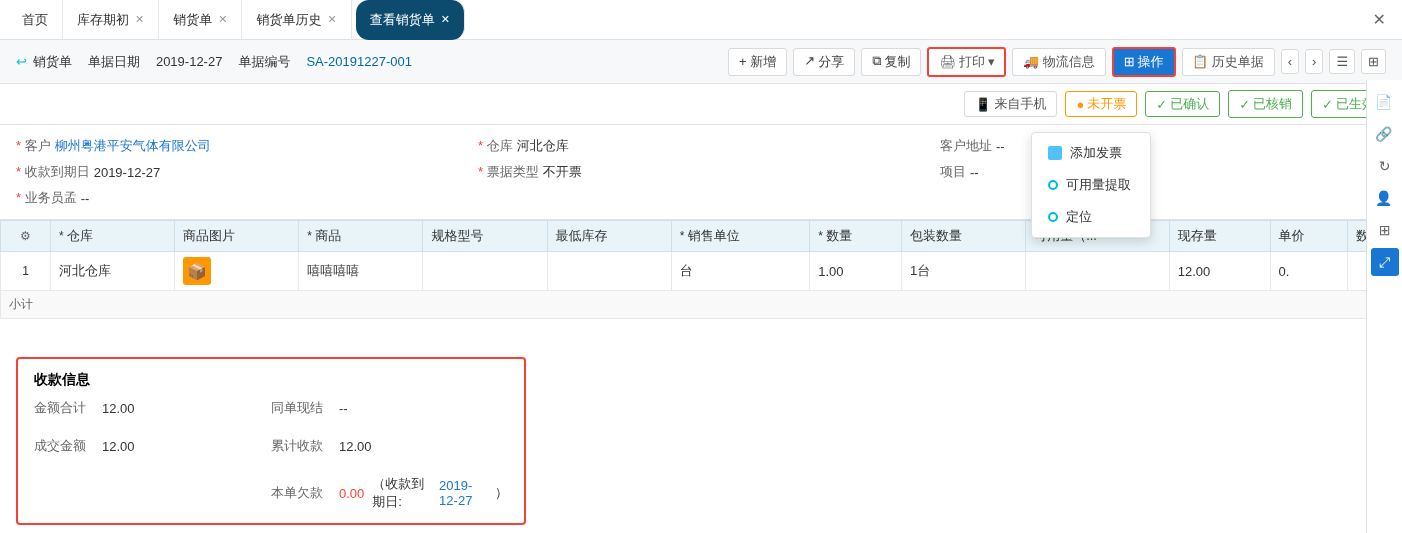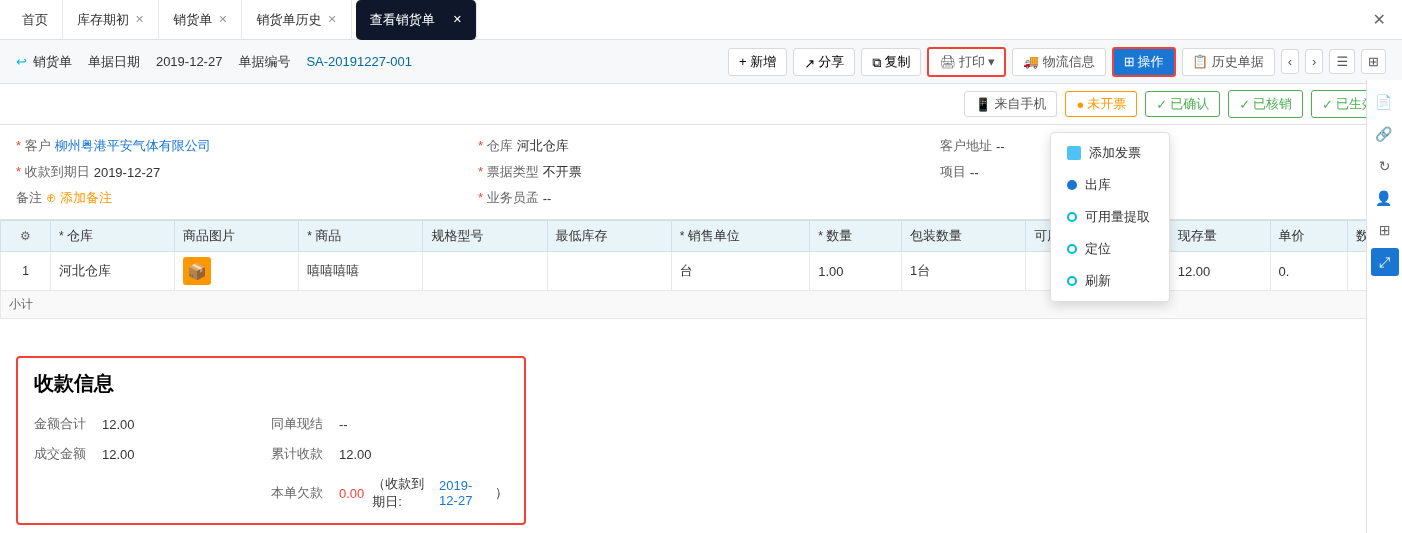--- a/index.html
+++ b/index.html
@@ -8,40 +8,40 @@
     
     .tab-bar {
       display: flex; align-items: center; background: #fff; border-bottom: 1px solid #e0e0e0;
       height: 40px; padding: 0 8px; position: relative;
     }
     .tab-item {
       display: flex; align-items: center; padding: 12px 14px; height: 40px; cursor: pointer;
       color: #333; border-right: 1px solid #e8e8e8; position: relative;
     }
     .tab-item .close-icon { margin-left: 6px; color: #999; font-size: 11px; cursor: pointer; }
-    .tab-item.highlight { background: #0f172a; color: #fff; border-radius: 5px; margin-left: 4px; gap: 12px; }
+    .tab-item.highlight { background: #0c4a6e; color: #fff; border-radius: 13px; margin-left: 4px; }
     .tab-item.highlight .close-icon { color: #fff; }
     .tab-bar-close { margin-left: auto; color: #666; cursor: pointer; font-size: 16px; padding: 0 8px; }
 
     
     .main-area { background: #fff; height: 493px; display: flex; flex-direction: column; }
 
     
     .doc-header {
       display: flex; align-items: center; background: #f7f8fa; border-bottom: 1px solid #e0e0e0;
       padding: 8px 16px; height: 44px;
     }
     .doc-header-left { display: flex; align-items: center; gap: 16px; flex: 1; }
     .doc-title { display: flex; align-items: center; gap: 6px; color: #333; font-weight: 500; }
     .doc-meta { display: flex; align-items: center; gap: 16px; color: #666; }
     .doc-meta span { color: #333; }
     .doc-header-right { display: flex; align-items: center; gap: 6px; }
     .btn-action {
-      display: flex; align-items: flex-end; gap: 3px; padding: 4px 10px; border: 1px solid #d9d9d9;
-      background: #fff; border-radius: 3px; cursor: pointer; color: #000000; font-size: 12px;
+      display: flex; align-items: flex-start; gap: 3px; padding: 4px 10px; border: 1px solid #d9d9d9;
+      background: #fff; border-radius: 3px; cursor: pointer; color: #404040; font-size: 12px;
     }
     .btn-print {
       display: flex; align-items: center; gap: 3px; padding: 4px 10px; border: 2px solid #f44336;
       background: #fff; border-radius: 3px; cursor: pointer; color: #555; font-size: 12px;
     }
     .btn-logistics { display: flex; align-items: center; gap: 3px; padding: 4px 10px; border: 1px solid #d9d9d9; background: #fff; border-radius: 3px; cursor: pointer; color: #555; font-size: 12px; }
     .btn-operation {
       display: flex; align-items: center; gap: 3px; padding: 4px 10px; background: #1976d2;
       border: 2px solid #f44336; border-radius: 3px; cursor: pointer; color: #fff; font-size: 12px;
     }
@@ -91,31 +91,31 @@
     td { padding: 5px 8px; border: 1px solid #e8e8e8; color: #333; font-size: 12px; }
     .td-center { text-align: center; }
     .subtotal-row td { background: #f9f9f9; color: #666; }
     .gear-cell { text-align: center; color: #666; }
 
     
     .payment-box {
       border: 2px solid #f44336; border-radius: 4px; margin: 8px 16px;
       padding: 12px 16px; background: #fff; width: 510px;
     }
-    .payment-title { font-weight: bold; margin-bottom: 18px; font-size: 20px; }
-    .payment-grid { display: grid; grid-template-columns: 1fr 1fr; gap: 12px 0; }
+    .payment-title { font-weight: bold; margin-bottom: 10px; font-size: 14px; }
+    .payment-grid { display: grid; grid-template-columns: 1fr 1fr; gap: 20px 0; }
     .payment-row { display: flex; align-items: center; gap: 8px; }
     .payment-label { color: #666; white-space: nowrap; min-width: 60px; }
     .payment-value { color: #333; }
     .payment-value-red { color: #f44336; }
     .payment-value-blue { color: #1976d2; }
 
     
     .dropdown-menu {
-      position: absolute; top: 92px; right: 232px; background: #fff;
+      position: absolute; top: 92px; right: 251px; background: #fff;
       border: 1px solid #e0e0e0; border-radius: 4px; box-shadow: 0 4px 12px rgba(0,0,0,0.15);
       z-index: 100; min-width: 120px; padding: 4px 0;
     }
     .dropdown-item {
       display: flex; align-items: center; gap: 8px; padding: 7px 16px;
       cursor: pointer; color: #333; font-size: 13px;
     }
     .di-square { width: 14px; height: 14px; background: #4fc3f7; border-radius: 2px; display: inline-block; }
     .di-circle { width: 10px; height: 10px; background: #1976d2; border-radius: 50%; display: inline-block; }
     .di-circle2 { width: 10px; height: 10px; border: 2px solid #00bcd4; border-radius: 50%; display: inline-block; }
@@ -252,24 +252,20 @@
         <span class="form-label required">收款到期日</span>
         <span class="form-value">2019-12-27</span>
       </div>
       <div class="form-row">
         <span class="form-label required">票据类型</span>
         <span class="form-value">不开票</span>
       </div>
       <div class="form-row">
         <span class="form-label">项目</span>
         <span class="form-value">--</span>
-      </div>
-      <div class="form-row">
-        <span class="form-label">备注</span>
-        <span class="form-value" style="color:#ff9800; cursor:pointer;">⊕ <span>添加备注</span></span>
       </div>
       <div class="form-row">
         <span class="form-label required">业务员孟</span>
         <span class="form-value">--</span>
       </div>
     </div>
 
     <div class="table-container">
       <table>
         <thead>
@@ -345,34 +341,26 @@
         </div>
       </div>
     </div>
 
     <div class="dropdown-menu">
       <div class="dropdown-item">
         <span class="di-square"></span>
         <span>添加发票</span>
       </div>
       <div class="dropdown-item">
-        <span class="di-circle"></span>
-        <span>出库</span>
-      </div>
-      <div class="dropdown-item">
         <span class="di-circle2"></span>
         <span>可用量提取</span>
       </div>
       <div class="dropdown-item">
         <span class="di-circle3"></span>
         <span>定位</span>
-      </div>
-      <div class="dropdown-item">
-        <span class="di-circle3"></span>
-        <span>刷新</span>
       </div>
     </div>
 
     <div class="right-sidebar">
       <div class="sidebar-icon">📄</div>
       <div class="sidebar-icon">🔗</div>
       <div class="sidebar-icon">↻</div>
       <div class="sidebar-icon">👤</div>
       <div class="sidebar-icon">⊞</div>
       <div class="sidebar-icon active">⤢</div>

